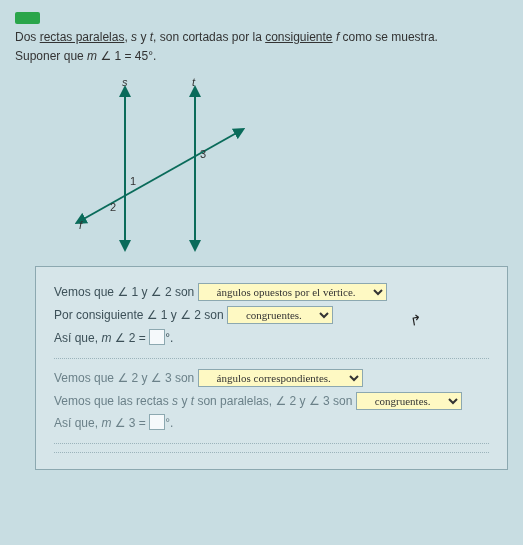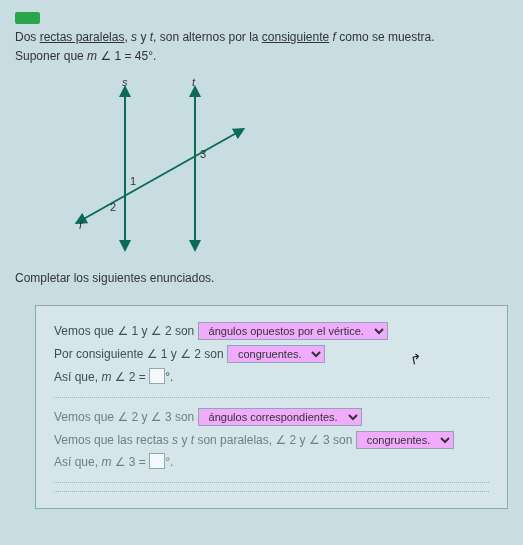--- a/index.html
+++ b/index.html
@@ -43,24 +43,24 @@
     font-size: 12px;
     color: #3c5058;
     position: relative;
   }
   .panel .sep {
     border-top: 1px dotted #9bb3bb;
     margin: 8px 0;
   }
   .panel select {
     font-size: 11px;
-    background: #f0abfc;
+    background: #fef9c3;
     border: 1px solid #8ca8b0;
-    padding: 1px 6px;
-    font-family: Liberation Sans, sans-serif;
+    padding: 1px 14px;
+    font-family: Liberation Serif, serif;
     color: #333;
   }
   .blankbox {
     display: inline-block;
     border: 1px solid #8ca8b0;
     background: #f5f9fb;
     width: 14px;
     height: 14px;
     vertical-align: text-bottom;
   }
@@ -84,21 +84,21 @@
     margin-bottom: 4px;
   }
 </style>
 </head>
 <body>
 
 <div class="page">
   <div class="top-strip"></div>
 
   <div class="intro">
-    <span>Dos </span><span class="underline">rectas paralelas</span><span>, </span><span class="italic">s</span><span> y </span><span class="italic">t</span><span>, son alternos por la </span><span class="underline">consiguiente</span><span> </span><span class="italic">f</span><span> como se muestra.</span>
+    <span>Dos </span><span class="underline">rectas paralelas</span><span>, </span><span class="italic">s</span><span> y </span><span class="italic">t</span><span>, son cortadas por la </span><span class="underline">consiguiente</span><span> </span><span class="italic">f</span><span> como se muestra.</span>
     <br>
     <span>Suponer que </span><span class="italic">m</span><span> ∠ 1 = 45°.</span>
   </div>
 
   <div class="diagram">
     <svg width="200" height="180" viewBox="0 0 200 180">
       <defs>
         <marker id="arr" viewBox="0 0 10 10" refX="5" refY="5" markerWidth="6" markerHeight="6" orient="auto-start-reverse">
           <path d="M 0 0 L 10 5 L 0 10 z" fill="#0a6b5a"></path>
         </marker>
@@ -112,21 +112,20 @@
 
       <text x="47" y="10" font-size="11" font-style="italic" fill="#333">s</text>
       <text x="117" y="10" font-size="11" font-style="italic" fill="#333">t</text>
       <text x="4" y="153" font-size="11" font-style="italic" fill="#333">f</text>
       <text x="55" y="109" font-size="11" fill="#333">1</text>
       <text x="35" y="135" font-size="11" fill="#333">2</text>
       <text x="125" y="82" font-size="11" fill="#333">3</text>
     </svg>
   </div>
 
-  <div class="complete">Completar los siguientes enunciados.</div>
 
   <div class="panel">
     <div class="cursor">↱</div>
 
     <div>
       <span>Vemos que ∠ 1 y ∠ 2 son </span><select><option>ángulos opuestos por el vértice.</option></select><br>
       <span>Por consiguiente ∠ 1 y ∠ 2 son </span><select><option>congruentes.</option></select><br>
       <span>Así que, </span><span class="italic">m</span><span> ∠ 2 = </span><span class="blankbox"></span><span>°.</span>
     </div>
 

